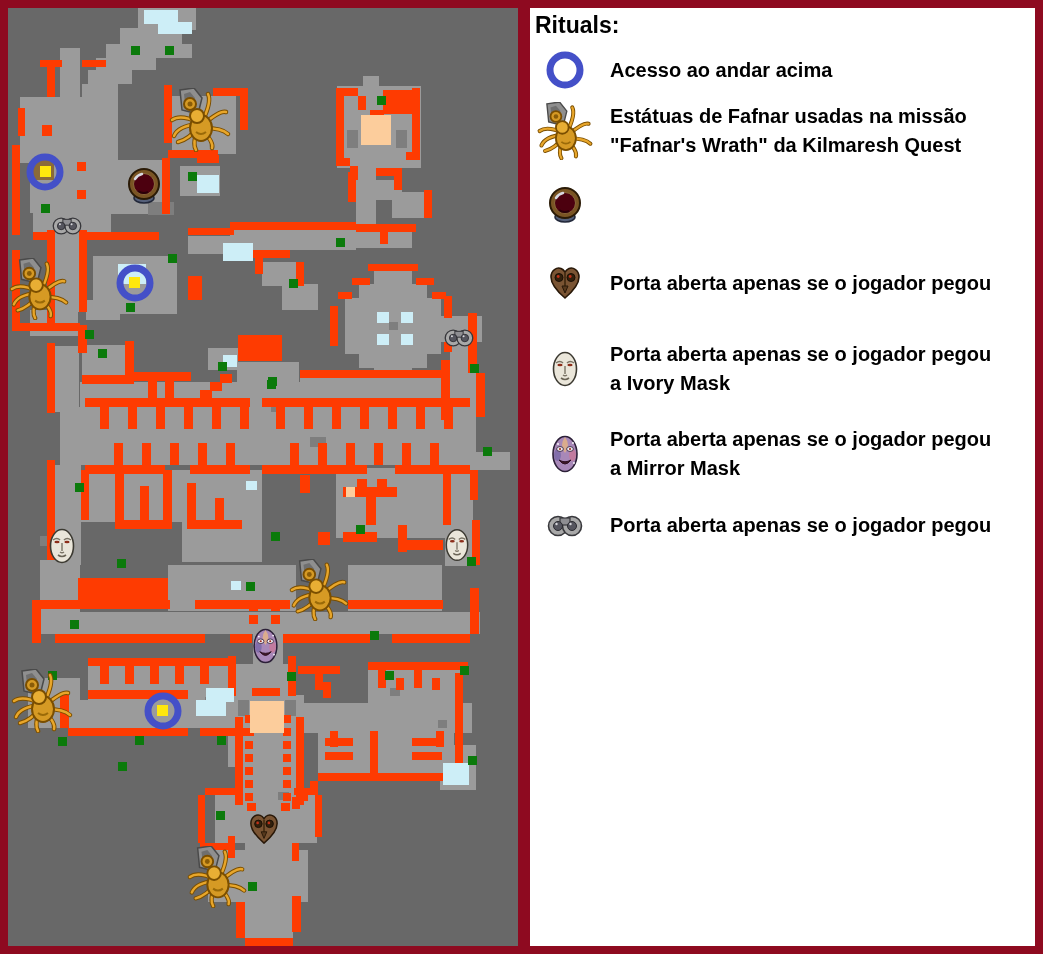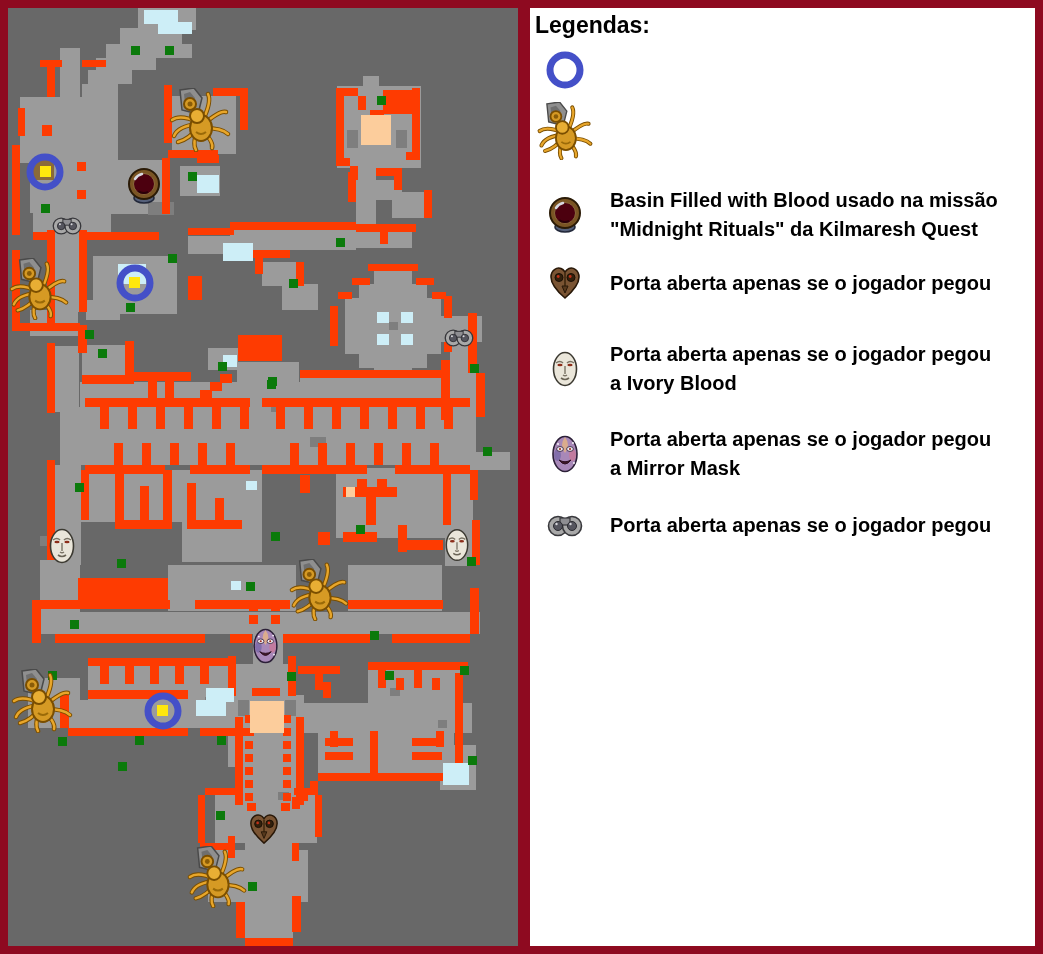--- a/index.html
+++ b/index.html
@@ -495,48 +495,52 @@
       </svg></div>
     <div class="micon" style="left: 107px; top: 255px;"><svg width="40" height="40" viewBox="0 0 40 40">
         <use href="#sym-ring"></use>
       </svg></div>
     <div class="micon" style="left: 135px; top: 683px;"><svg width="40" height="40" viewBox="0 0 40 40">
         <use href="#sym-ring"></use>
       </svg></div>
   </div>
 
 <div id="legend">
-  <div class="legend-title">Legendas:</div>
+  <div class="legend-title">Rituals:</div>
 
   <div class="legend-item" style="top:42px">
     <div class="li-icon">
         <svg width="40" height="40">
           <use href="#sym-ring"></use>
         </svg>
       </div>
+    <div class="li-text">
+      <div>Acesso ao andar acima</div>
+      <div></div>
+    </div>
   </div>
 
   <div class="legend-item" style="top:88px">
     <div class="li-icon">
         <svg width="58" height="70" viewBox="0 0 64 64">
           <use href="#sym-fafnar"></use>
         </svg>
       </div>
+    <div class="li-text">
+      <div>Estátuas de Fafnar  usadas na missão</div>
+      <div>"Fafnar's Wrath" da Kilmaresh Quest</div>
+    </div>
   </div>
 
   <div class="legend-item" style="top:178px">
     <div class="li-icon">
         <svg width="36" height="38">
           <use href="#sym-basin"></use>
         </svg>
       </div>
-    <div class="li-text">
-      <div>Basin Filled with Blood usado na missão</div>
-      <div>"Midnight Rituals" da Kilmaresh Quest</div>
-    </div>
   </div>
 
   <div class="legend-item" style="top:258px">
     <div class="li-icon">
         <svg width="32" height="34">
           <use href="#sym-gryphon"></use>
         </svg>
       </div>
     <div class="li-text">
       <div>Porta aberta apenas se o jogador pegou</div>
@@ -544,21 +548,21 @@
   </div>
 
   <div class="legend-item" style="top:332px">
     <div class="li-icon">
         <svg width="28" height="36">
           <use href="#sym-ivory"></use>
         </svg>
       </div>
     <div class="li-text">
       <div>Porta aberta apenas se o jogador pegou</div>
-      <div>a Ivory Blood</div>
+      <div>a Ivory Mask</div>
     </div>
   </div>
 
   <div class="legend-item" style="top:417px">
     <div class="li-icon">
         <svg width="30" height="38" viewBox="0 0 28 38">
           <use href="#sym-mirror"></use>
         </svg>
       </div>
     <div class="li-text">

